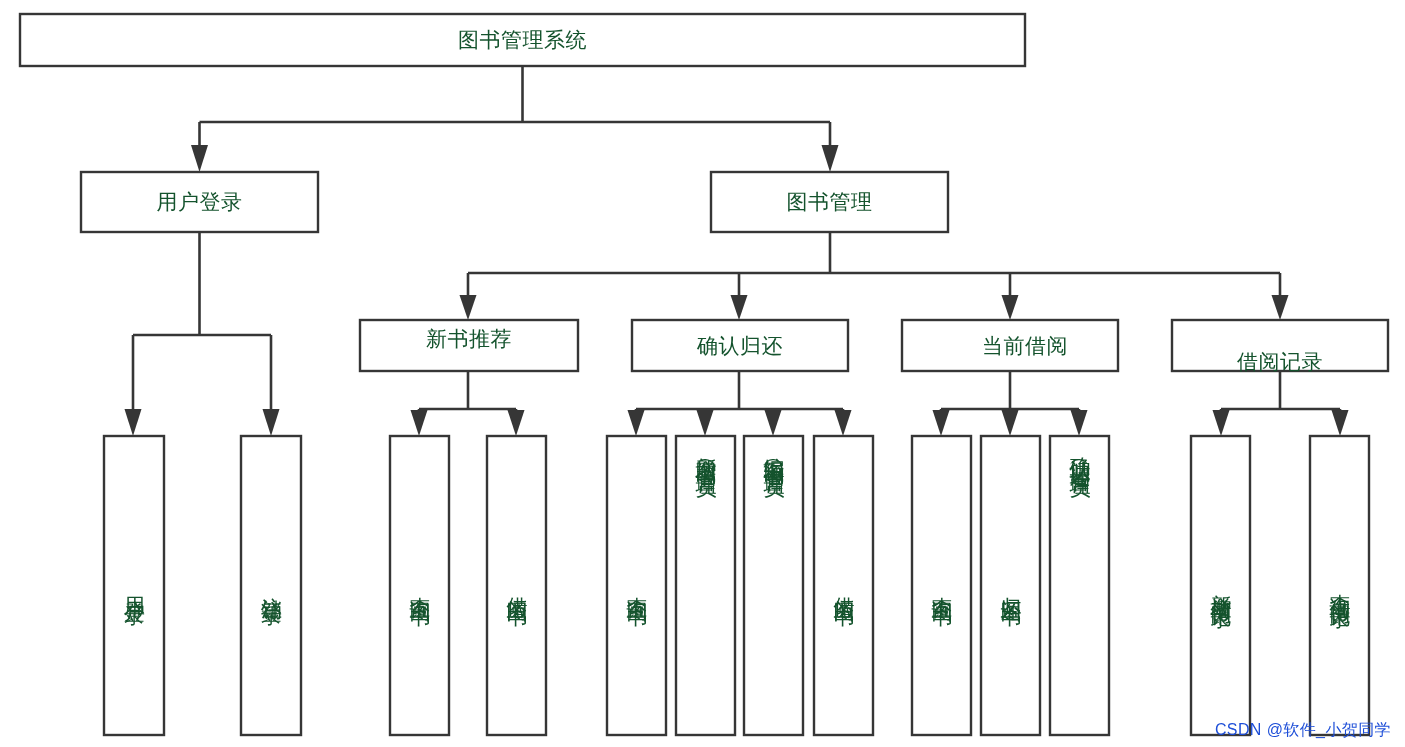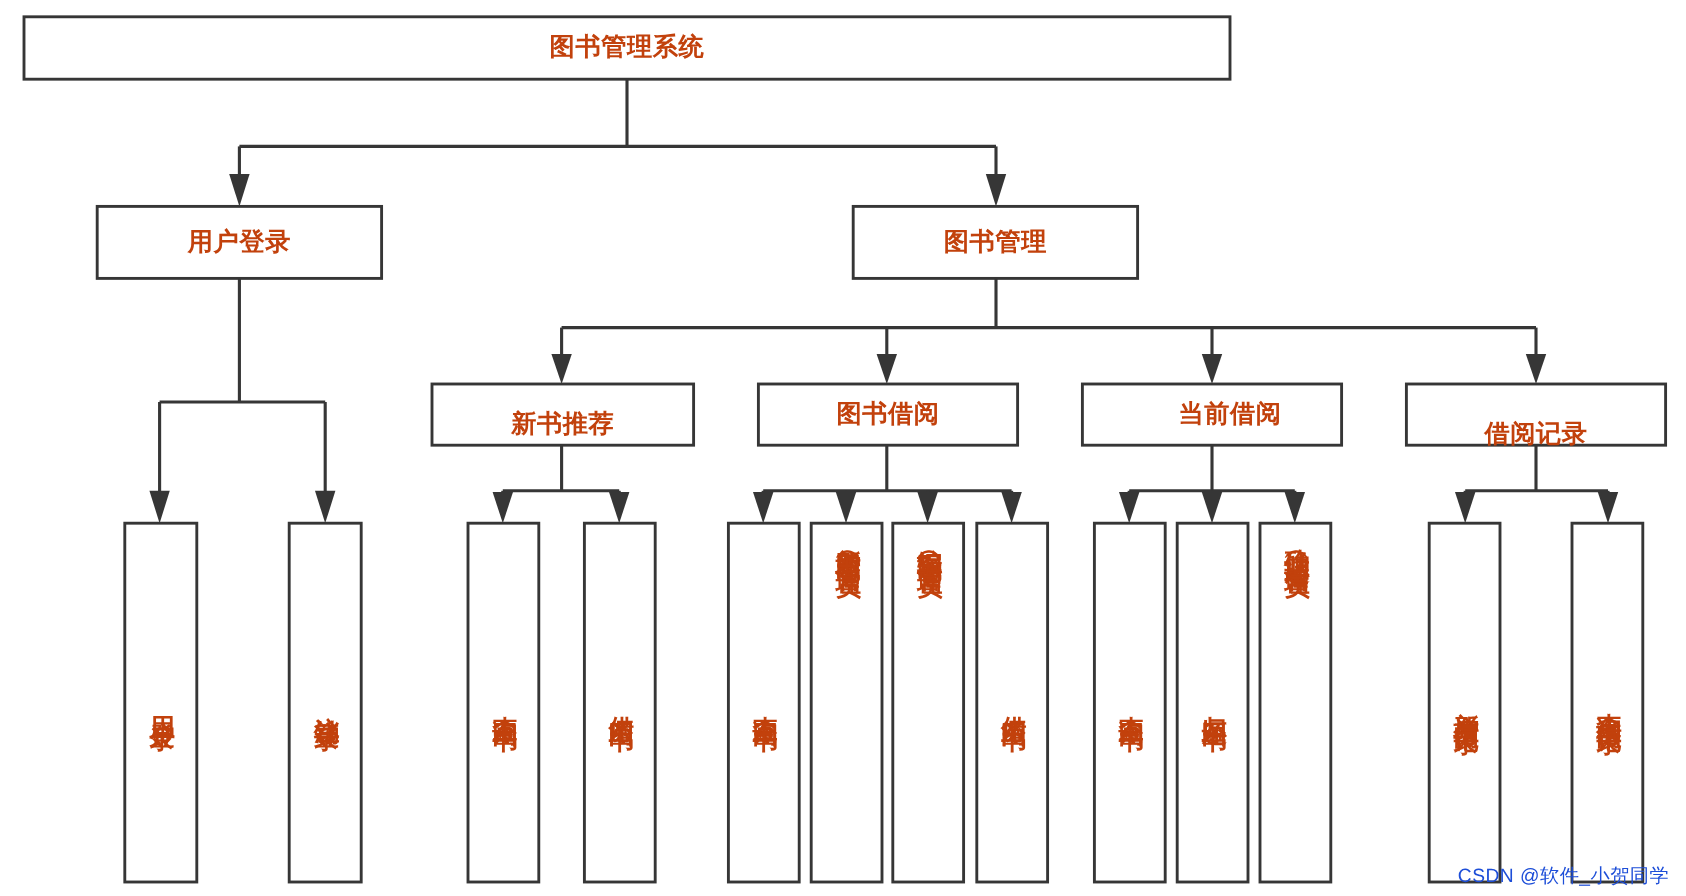--- a/index.html
+++ b/index.html
@@ -38,23 +38,23 @@
   .arrow-head {
     fill: #363636;
     stroke: none;
   }
   
   .label {
     position: absolute;
     display: flex;
     align-items: center;
     justify-content: center;
-    color: #c2410c;
+    color: #14532d;
     font-family: "Liberation Sans", "DejaVu Sans", sans-serif;
-    font-weight: 700;
+    font-weight: 400;
     letter-spacing: 0.5px;
     user-select: none;
   }
   .label.horiz {
     font-size: 21px;
     line-height: 1.1;
   }
   .label.vert {
     writing-mode: vertical-rl;
     text-orientation: upright;
@@ -173,22 +173,22 @@
       <rect class="node-box" x="1191" y="436" width="59" height="299"></rect>
       <rect class="node-box" x="1310" y="436" width="59" height="299"></rect>
     </g>
   </svg>
 
   <div class="label horiz" style="left:20px;  top:14px;  width:1005px; height:52px;">图书管理系统</div>
 
   <div class="label horiz" style="left:81px;  top:172px; width:237px; height:60px;">用户登录</div>
   <div class="label horiz" style="left:711px; top:172px; width:237px; height:60px;">图书管理</div>
 
-  <div class="label horiz" style="left:360px;  top:328px; width:218px; height:51px;">新书推荐</div>
-  <div class="label horiz" style="left:632px;  top:320px; width:216px; height:51px;">图书借阅</div>
+  <div class="label horiz" style="left:360px;  top:313px; width:218px; height:51px;">新书推荐</div>
+  <div class="label horiz" style="left:632px;  top:320px; width:216px; height:51px;">确认归还</div>
   <div class="label horiz" style="left:902px;  top:320px; width:246px; height:51px;">当前借阅</div>
   <div class="label horiz" style="left:1172px; top:336px; width:216px; height:51px;">借阅记录</div>
 
   <div class="label vert" style="left:104px; top:436px; width:60px; height:299px;">用户登录</div>
   <div class="label vert" style="left:241px; top:436px; width:60px; height:299px;">注销登录</div>
   <div class="label vert" style="left:390px; top:436px; width:59px; height:299px;">查询图书</div>
   <div class="label vert" style="left:487px; top:436px; width:59px; height:299px;">借阅图书</div>
   <div class="label vert" style="left:607px; top:436px; width:59px; height:299px;">查询图书</div>
   <div class="label vert top-aligned" style="left:676px; top:440px; width:59px; height:295px;">新增图书（管理员）</div>
   <div class="label vert top-aligned" style="left:744px; top:440px; width:59px; height:295px;">编辑图书（管理员）</div>

